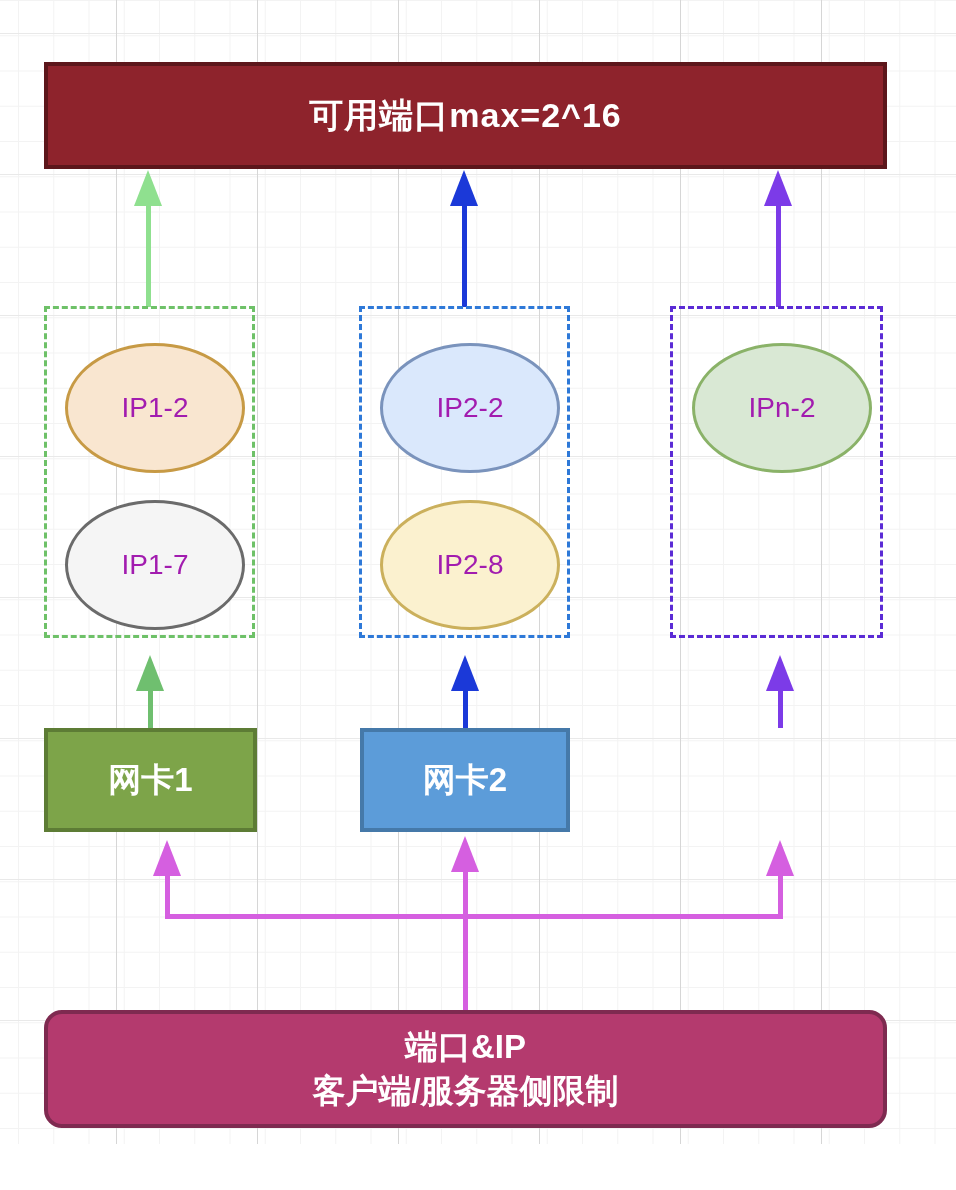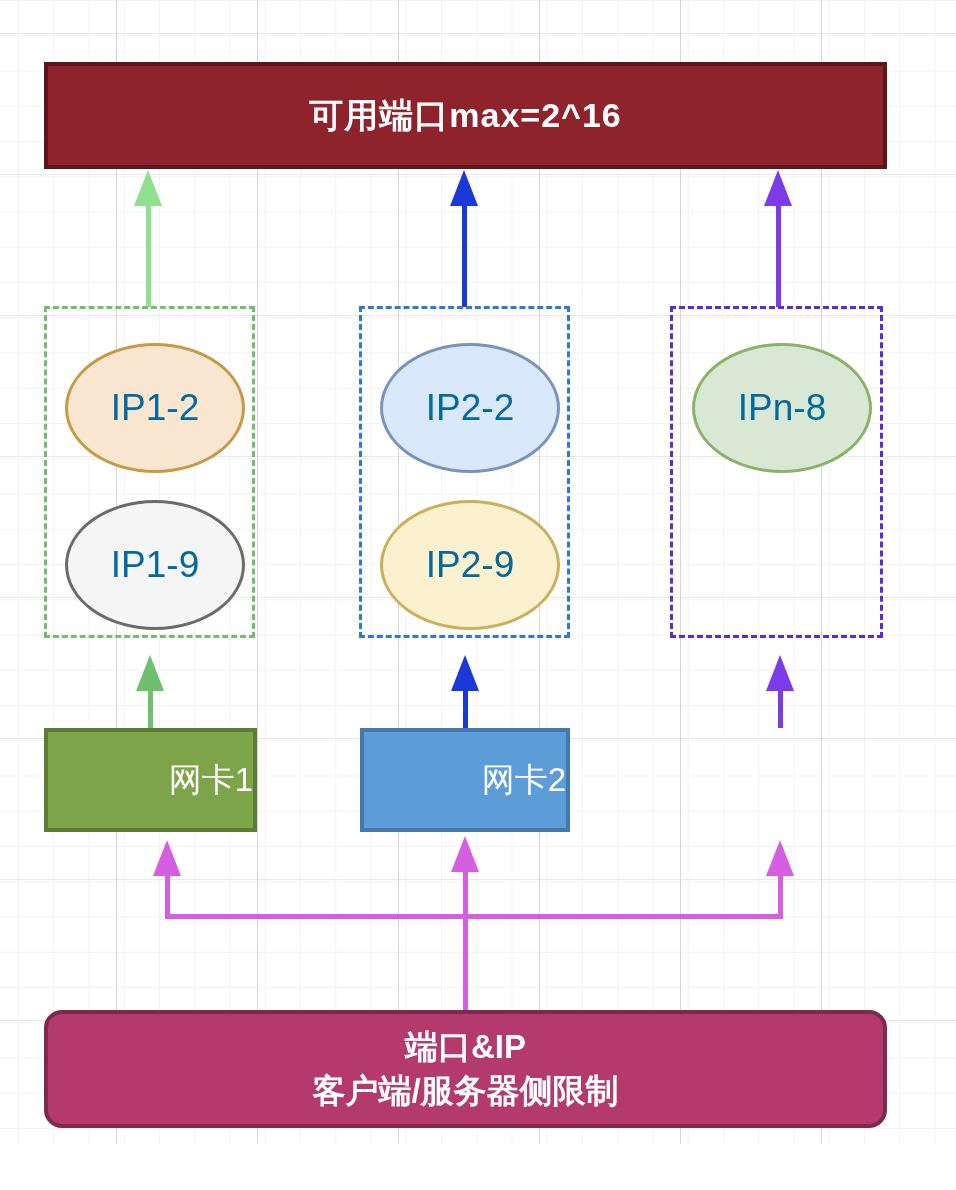--- a/index.html
+++ b/index.html
@@ -22,33 +22,33 @@
   .top-box{left:44px;top:62px;width:843px;height:107px;background:#8E232C;border:4px solid #5C161B;
     color:#fff;font-size:34px;font-weight:bold;letter-spacing:1px;}
 
   
   .group{top:306px;height:332px;border:3px dashed #888;background:transparent;}
   .group.g1{left:44px;width:211px;border-color:#6EC168;}
   .group.g2{left:359px;width:211px;border-color:#2E79D8;}
   .group.g3{left:670px;width:213px;border-color:#5B2BD5;}
 
   .ellipse{position:absolute;width:174px;height:124px;border-radius:50%;
-    color:#0369a1;font-size:37px;}
+    color:#a21caf;font-size:28px;}
   .ip-top{left:18px;top:34px;}
   .ip-bottom{left:18px;top:191px;}
   .g3 .ip-top,.g3 .ip-bottom{left:19px;}
   .e-orange{background:#F9E6D0;border:3px solid #C79A45;}
   .e-gray  {background:#F5F5F5;border:3px solid #6B6B6B;}
   .e-blue  {background:#DAE8FC;border:3px solid #7A93BC;}
   .e-yellow{background:#FBF1CF;border:3px solid #CBB05C;}
   .e-green {background:#D9E8D4;border:3px solid #8AB268;}
   .e-purple{background:#E2D8E8;border:3px solid #9377A8;}
 
   
-  .nic{top:728px;height:104px;color:#fff;font-size:33px;font-weight:normal;justify-content:flex-end;}
+  .nic{top:728px;height:104px;color:#fff;font-size:33px;font-weight:bold;}
   .nic.n1{left:44px;width:213px;background:#7DA449;border:4px solid #5D7C35;}
   .nic.n2{left:360px;width:210px;background:#5C9CD9;border:4px solid #4579A9;}
   .nic.n3{left:676px;width:210px;background:#4B31E0;border:4px solid #3725AF;}
 
   
   .bottom-box{left:44px;top:1010px;width:843px;height:118px;background:#B43A6E;border:4px solid #7E2A50;
     border-radius:18px;color:#fff;font-size:33px;font-weight:bold;line-height:1.32;flex-direction:column;}
 
   
   .stem{position:absolute;width:5px;}
@@ -74,36 +74,36 @@
   <div class="head h-blue abs" style="left:450px;top:170px;"></div>
   <div class="stem c-blue abs" style="left:462px;top:204px;height:103px;"></div>
   <div class="head h-purple abs" style="left:764px;top:170px;"></div>
   <div class="stem c-purple abs" style="left:776px;top:204px;height:103px;"></div>
 
   <div class="abs group g1">
     <div class="ellipse label ip-top e-orange">
       <span>IP1-2</span>
     </div>
     <div class="ellipse label ip-bottom e-gray">
-      <span>IP1-9</span>
+      <span>IP1-7</span>
     </div>
   </div>
 
   <div class="abs group g2">
     <div class="ellipse label ip-top e-blue">
       <span>IP2-2</span>
     </div>
     <div class="ellipse label ip-bottom e-yellow">
-      <span>IP2-9</span>
+      <span>IP2-8</span>
     </div>
   </div>
 
   <div class="abs group g3">
     <div class="ellipse label ip-top e-green">
-      <span>IPn-8</span>
+      <span>IPn-2</span>
     </div>
   </div>
 
   <div class="head h-green abs" style="left:136px;top:655px;"></div>
   <div class="stem c-green abs" style="left:148px;top:689px;height:39px;"></div>
   <div class="head h-blue abs" style="left:451px;top:655px;"></div>
   <div class="stem c-blue abs" style="left:463px;top:689px;height:39px;"></div>
   <div class="head h-purple abs" style="left:766px;top:655px;"></div>
   <div class="stem c-purple abs" style="left:778px;top:689px;height:39px;"></div>
 

